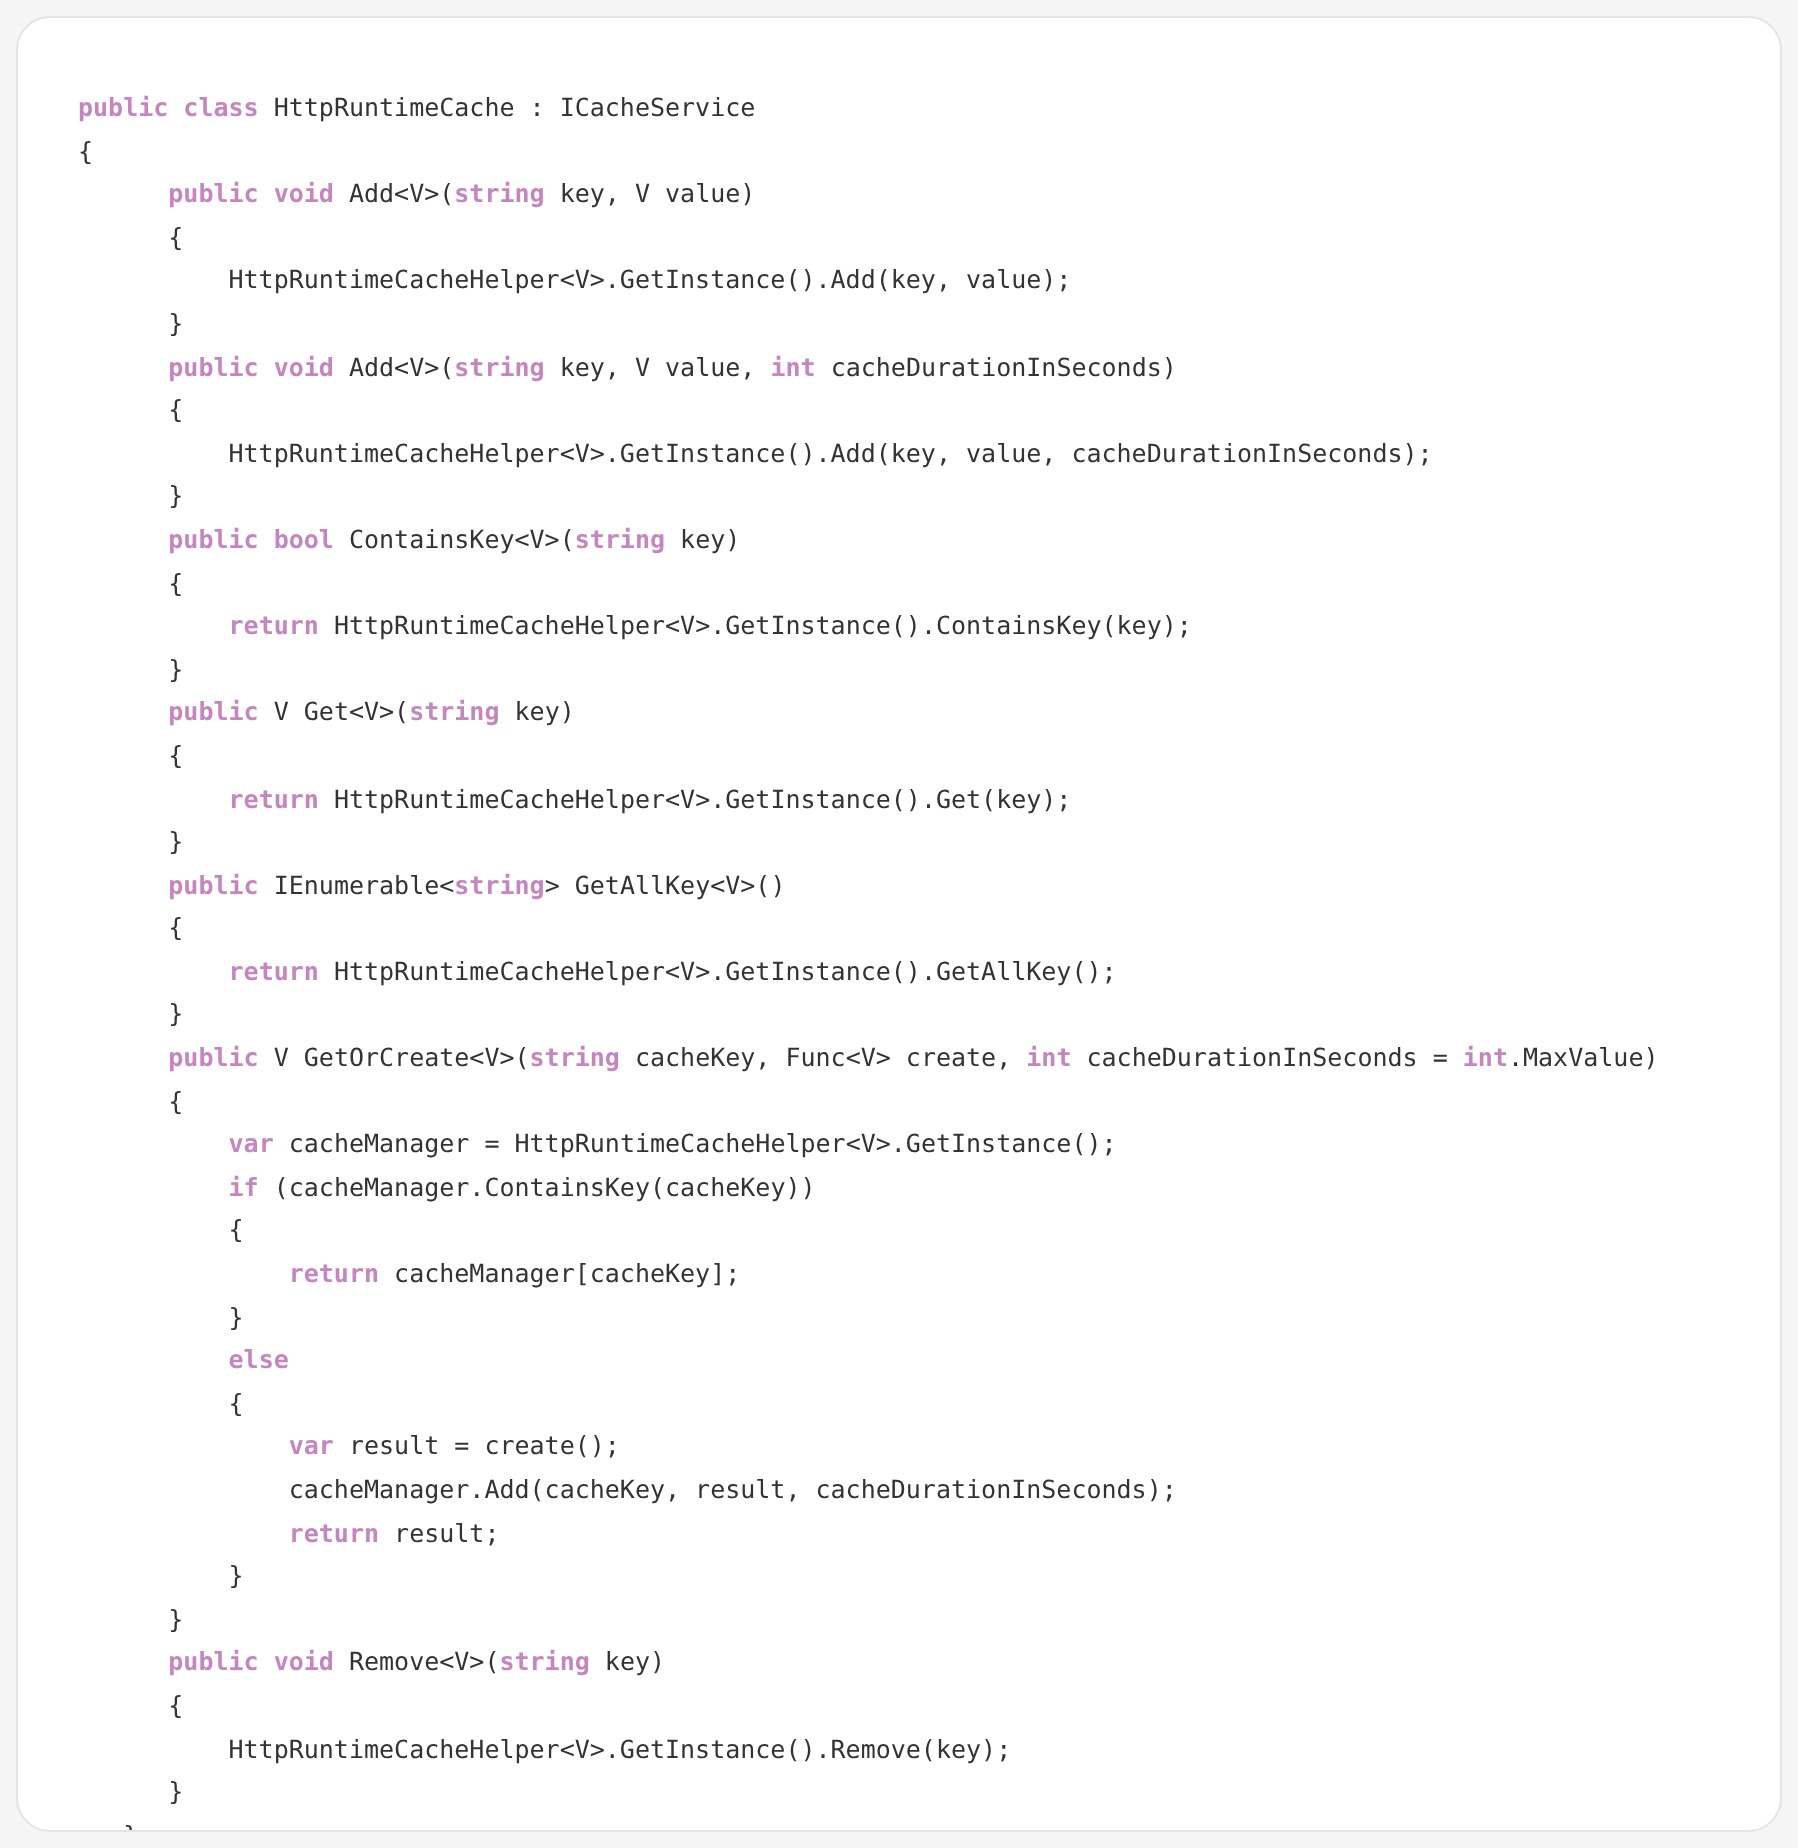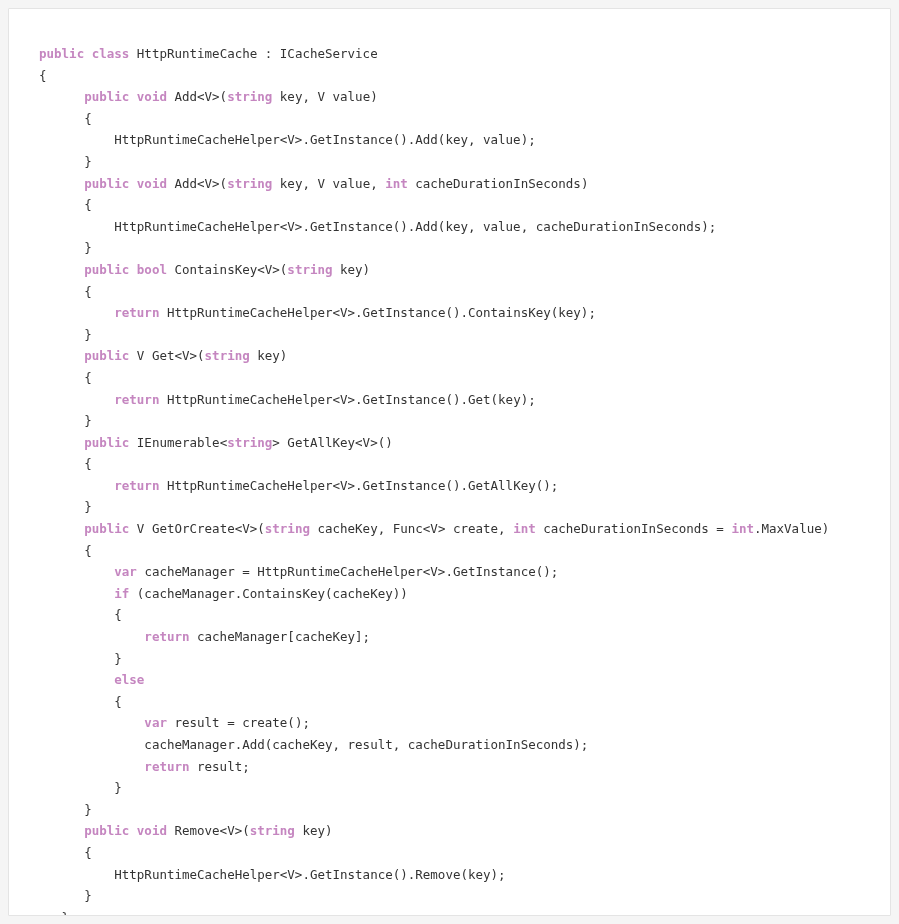--- a/index.html
+++ b/index.html
@@ -13,21 +13,21 @@
     font-family: "DejaVu Sans Mono", monospace;
   }
   .code-card {
     position: absolute;
     left: 8px;
     top: 8px;
     width: 883px;
     height: 908px;
     background: #ffffff;
     border: 1px solid #e4e4e4;
-    border-radius: 1px;
+    border-radius: 17px;
     box-sizing: border-box;
     overflow: hidden;
   }
   .code-block {
     margin: 0;
     padding: 34px 0 0 30px;
     font-family: "DejaVu Sans Mono", monospace;
     font-size: 12.5px;
     line-height: 21.6px;
     color: #333333;

